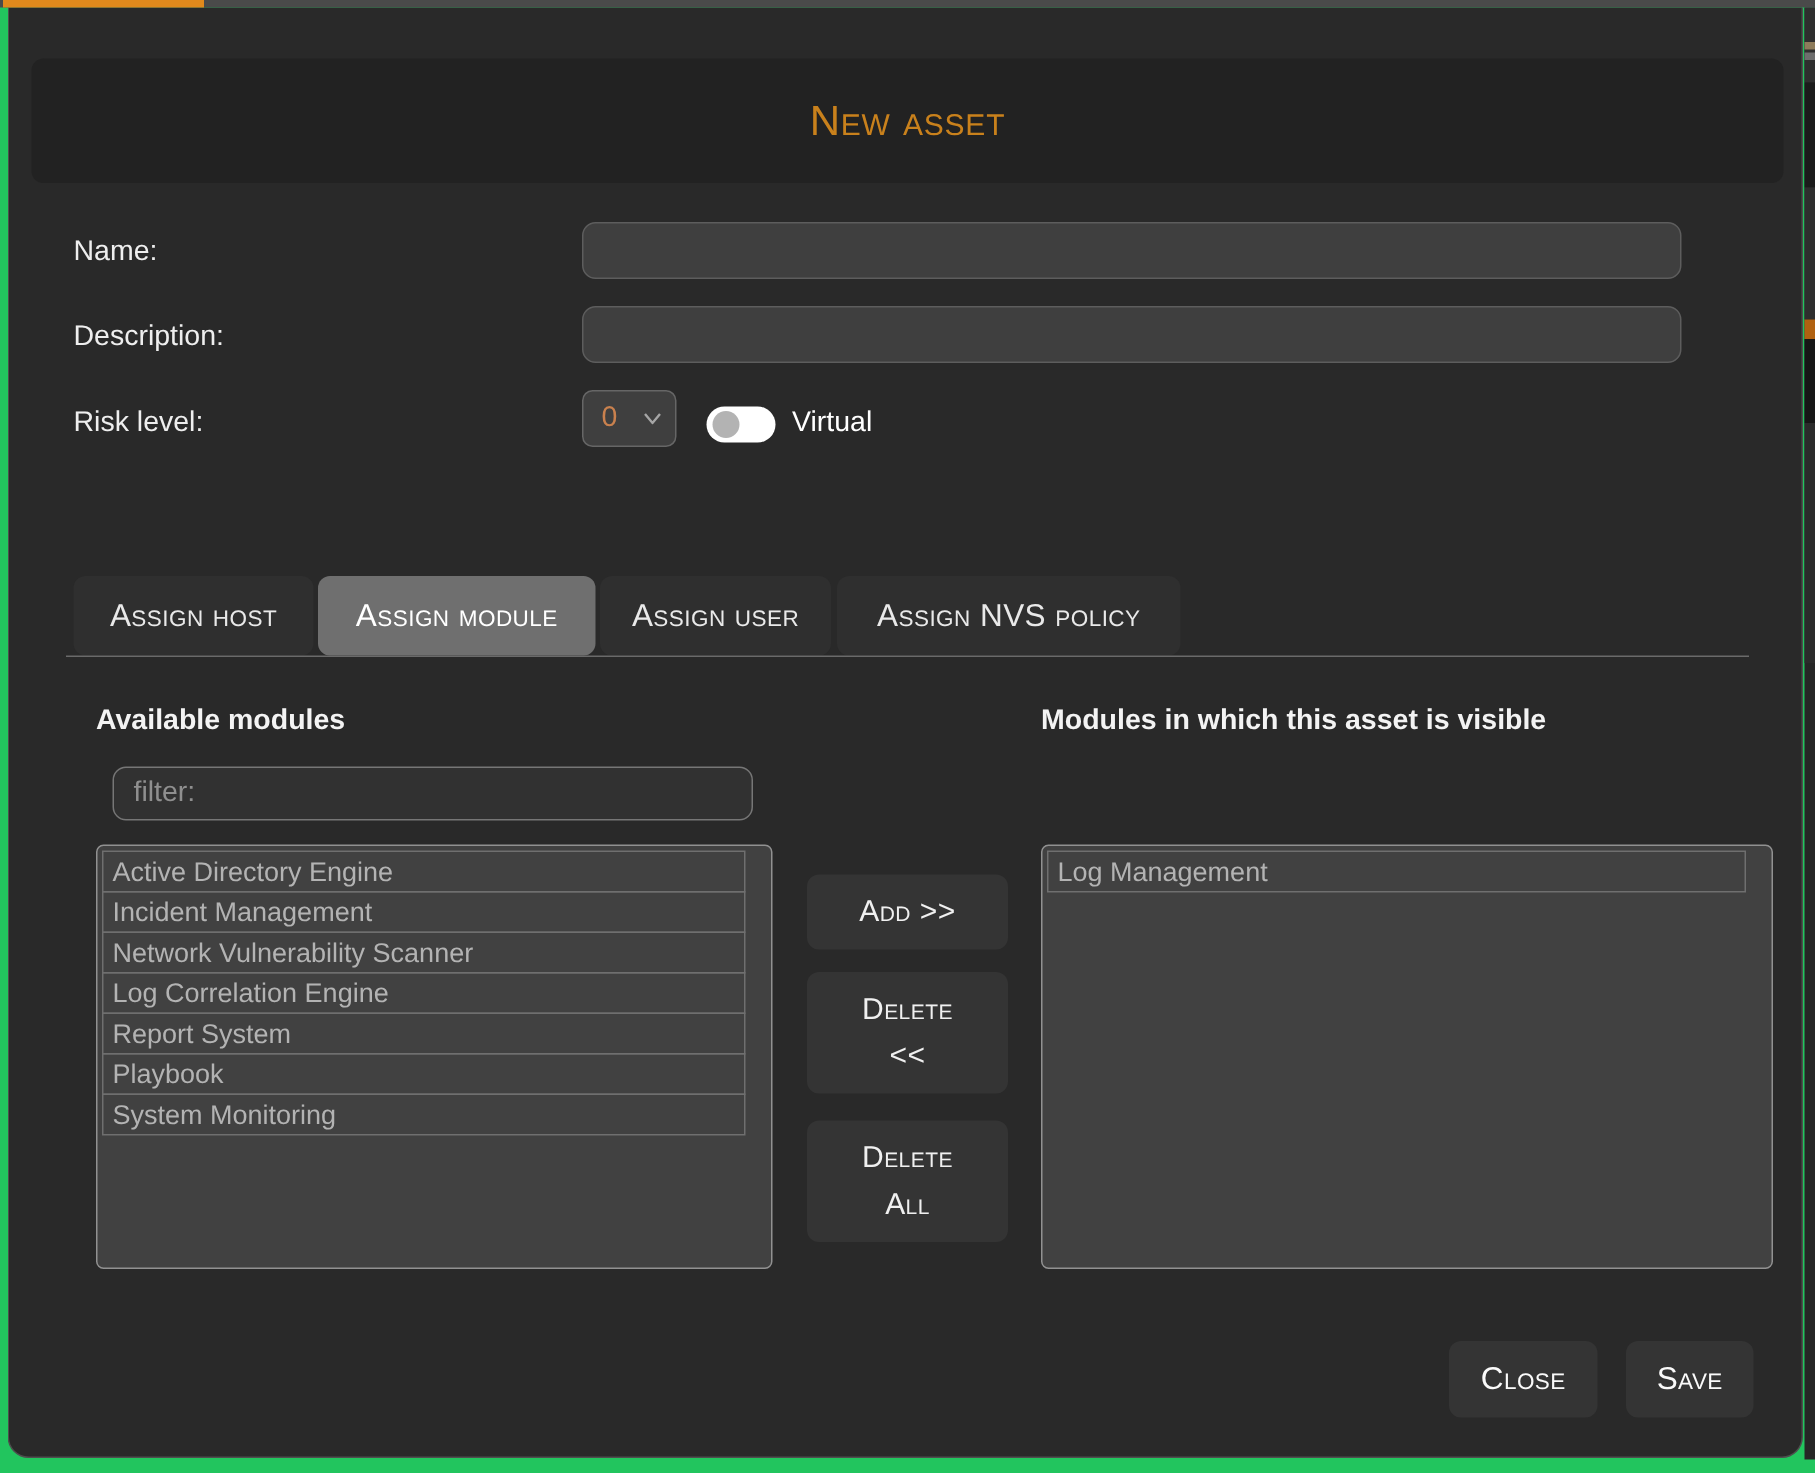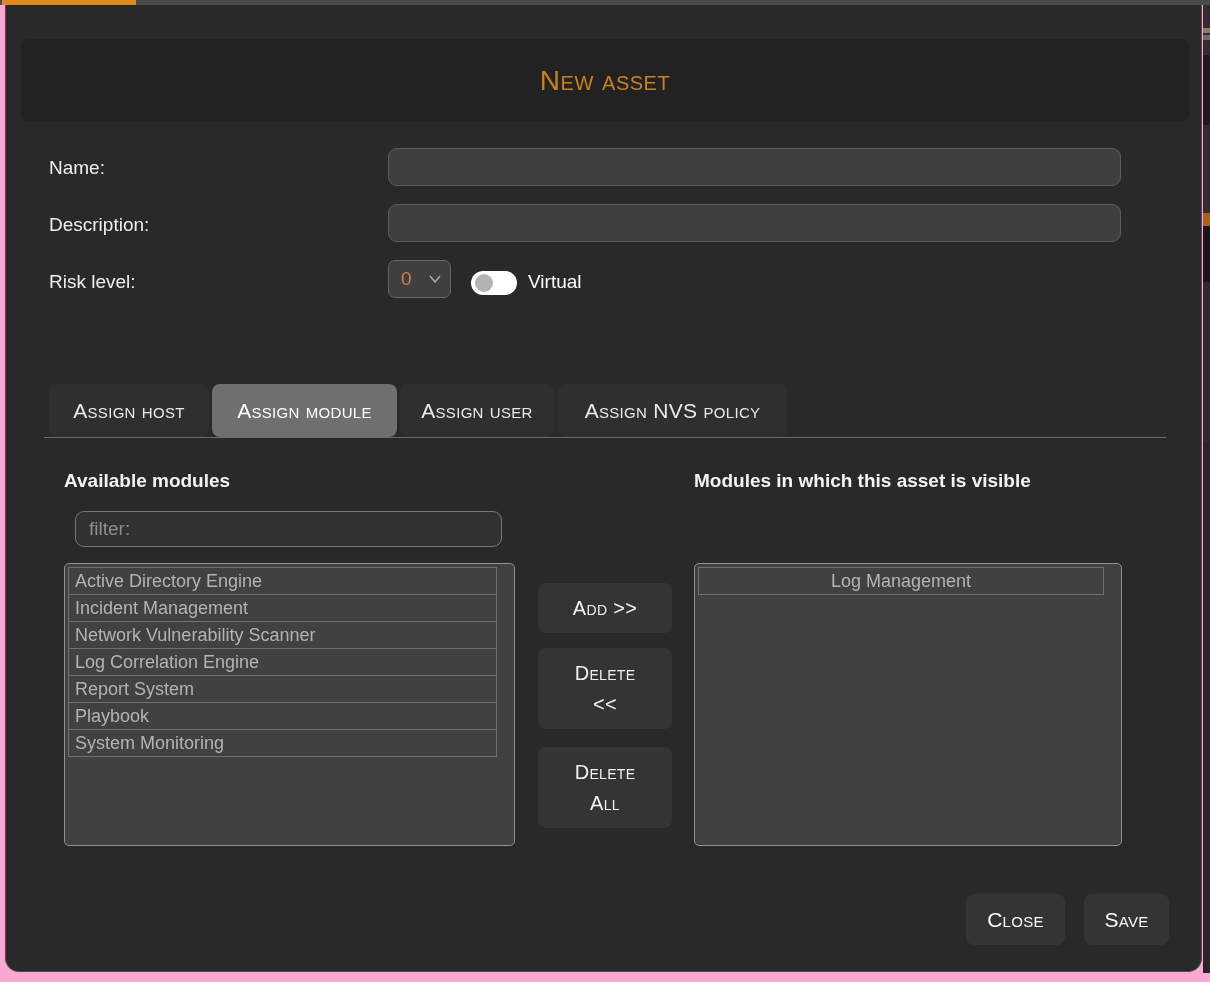--- a/index.html
+++ b/index.html
@@ -1,18 +1,18 @@
 <!DOCTYPE html>
 <html><head>
 <meta charset="utf-8">
 <style>
   * { margin:0; padding:0; box-sizing:border-box; }
   html,body { background:#101010; }
   body { font-family:"Liberation Sans", sans-serif; }
-  .screen { position:relative; width:1210px; height:982px; background:#f9a8d4; overflow:hidden; }
+  .screen { position:relative; width:1210px; height:982px; background:#22c55e; overflow:hidden; }
 
   
   .topbar { position:absolute; left:0; top:0; width:1210px; height:5px; background:#4a4a4a; z-index:5; }
   .topbar-progress { position:absolute; left:2px; top:0; width:134px; height:5px; background:#e1891c; }
 
   
   .sliver { position:absolute; left:1203px; top:5px; width:7px; height:968px; background:#262626; }
   .sliver .b1 { position:absolute; left:0; top:0; width:7px; height:50px; background:#2e2e2e; }
   .sliver .g1 { position:absolute; left:0; top:23px; width:7px; height:5px; background:#8d7b5b; }
   .sliver .g2 { position:absolute; left:0; top:30px; width:7px; height:5px; background:#6d6d6d; }
@@ -75,21 +75,21 @@
   .filter-input { position:absolute; left:69px; top:506px; width:427px; height:36px;
                   background:#313131; border:1px solid #767676; border-radius:9px;
                   color:#d5d5d5; font-size:19px; padding:0 13px; outline:none;
                   font-family:"Liberation Sans", sans-serif; }
   .filter-input::placeholder { color:#8f8f8f; }
 
   
   .listbox { position:absolute; top:558px; height:283px; background:#414141;
              border:1px solid #919191; border-radius:5px; padding:3px; overflow:hidden; cursor:default; }
   .list-left  { left:58px;  width:451px; }
-  .list-right { left:688px; width:428px;text-align:center; }
+  .list-right { left:688px; width:488px; }
   .list-item { width:calc(100% - 14px); height:28px; line-height:26px;
                border:1px solid #6f6f6f; margin-top:-1px; padding:0 6px;
                font-size:18px; color:#b3b3b3; white-space:nowrap; overflow:hidden; cursor:pointer; }
   .list-item:first-child { margin-top:0; }
 
   
   .xfer-btn { position:absolute; left:532px; width:134px; background:#343434; border:none;
               border-radius:8px; display:flex; flex-direction:column; align-items:center;
               justify-content:center; cursor:pointer; font-variant:small-caps; font-size:20px;
               color:#f0f0f0; letter-spacing:.3px; line-height:31px;

